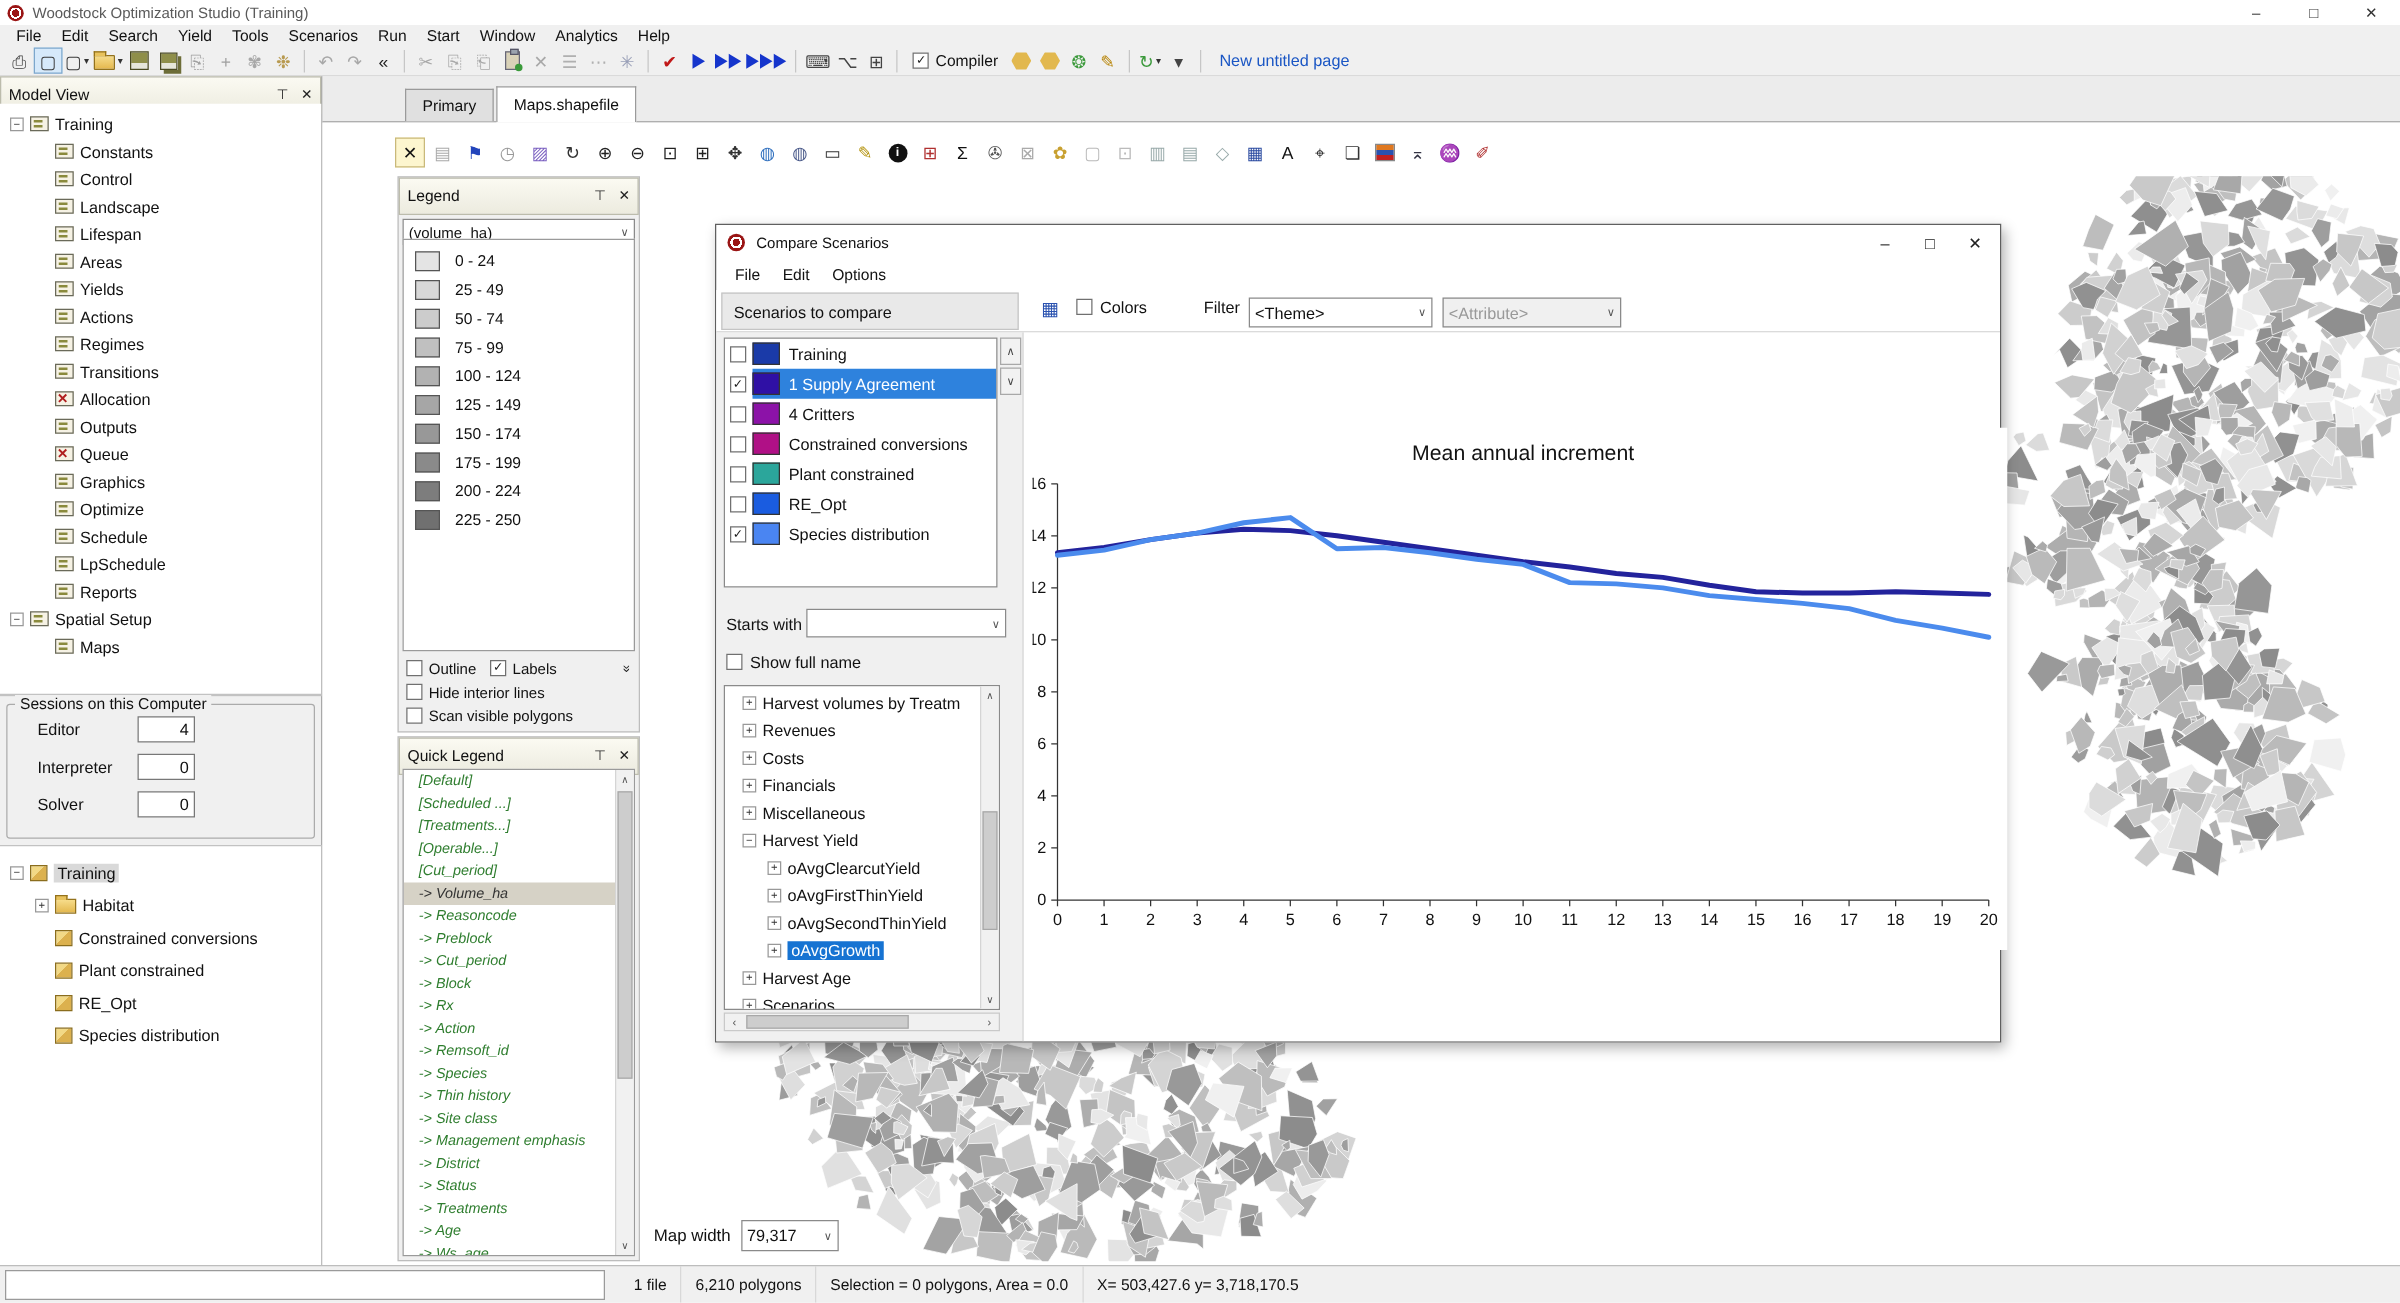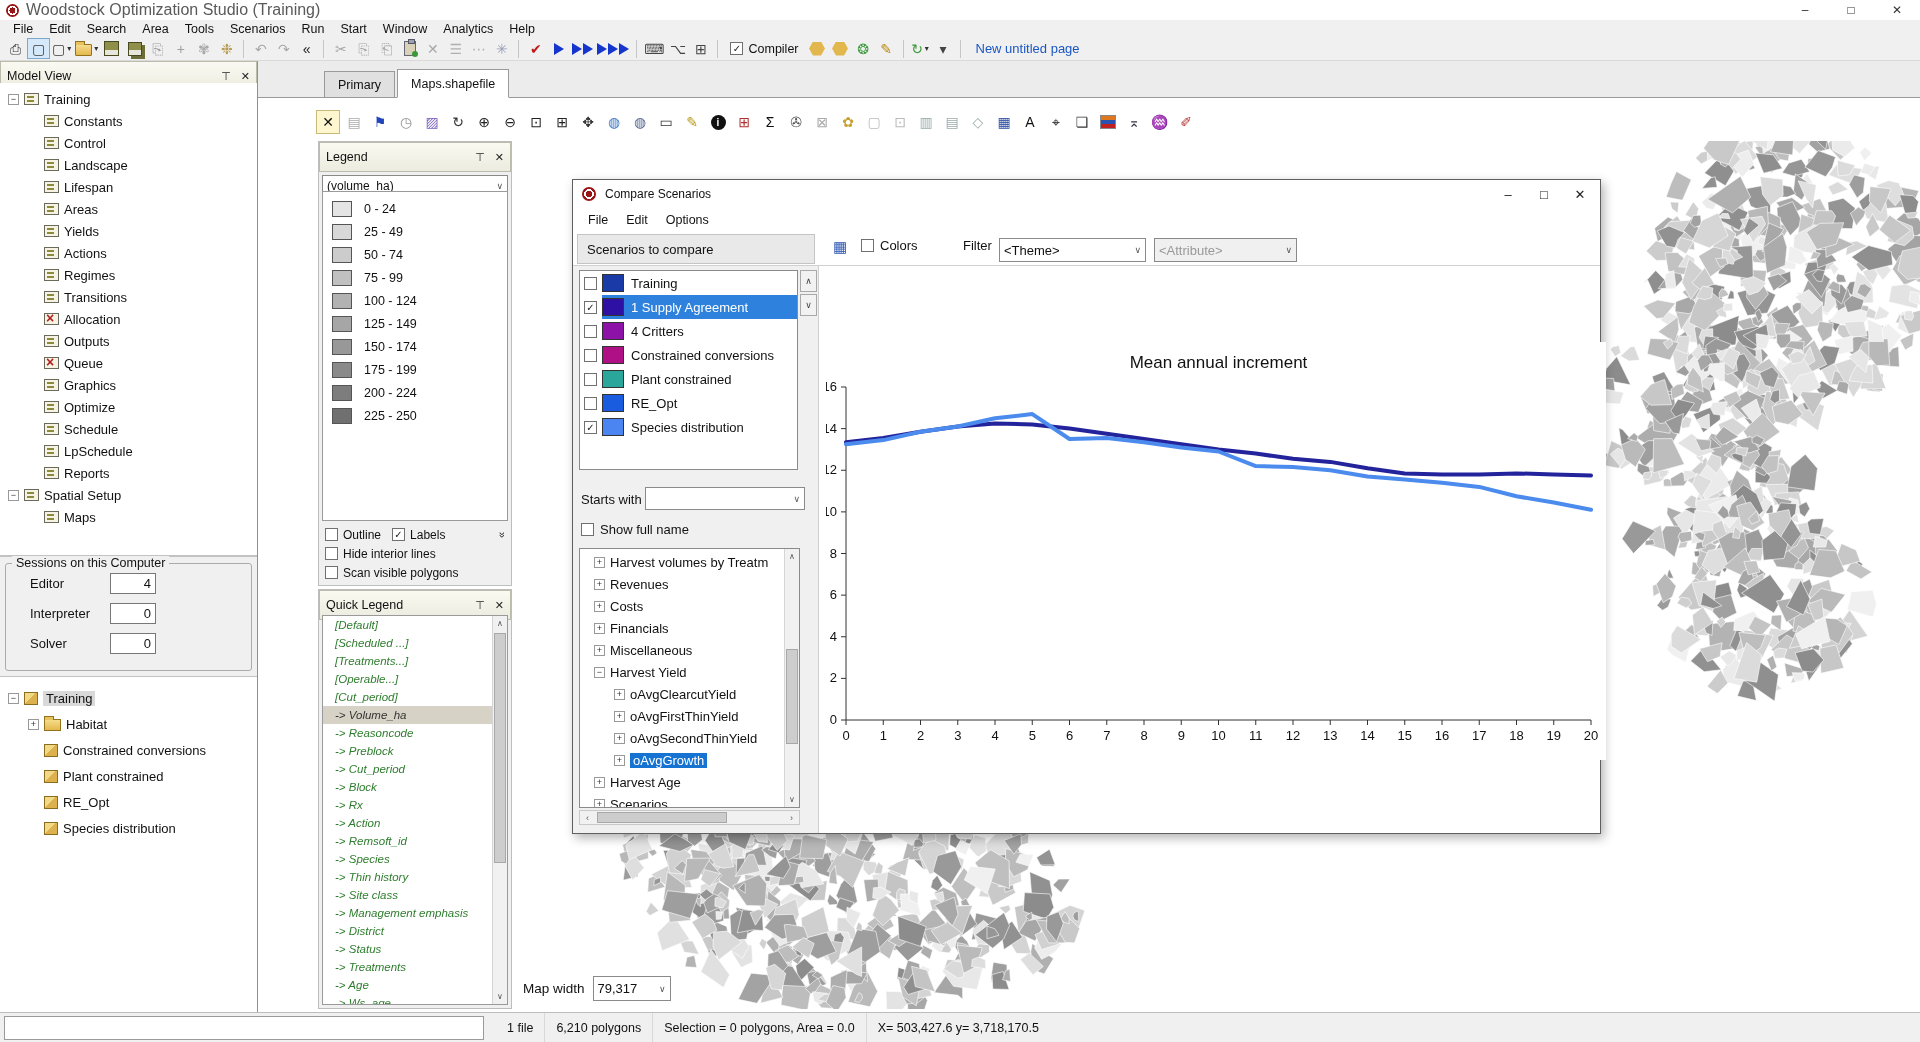--- a/index.html
+++ b/index.html
@@ -3,21 +3,21 @@
 <meta charset="utf-8">
 <style>
   *{margin:0;padding:0;box-sizing:border-box;}
   html,body{width:1920px;height:1042px;overflow:hidden;}
   body{font-family:"Liberation Sans",sans-serif;background:#fff;color:#111;}
   .app{position:absolute;inset:0;background:#f0f0f0;}
 
   
   .titlebar{position:absolute;left:0;top:0;right:0;height:20px;background:#fff;display:flex;align-items:center;padding-left:6px;gap:7px;}
   .app-logo{width:13px;height:13px;border-radius:50%;background:radial-gradient(circle at 50% 50%, #9a1515 0 3px, #fff 3px 4.5px, #9a1515 4.5px);flex:none;}
-  .title-text{font-size:16px;color:#5a5a5a;}
+  .title-text{font-size:12px;color:#5a5a5a;}
   .win-btns{position:absolute;right:0;top:0;display:flex;height:20px;}
   .win-btn{width:46px;height:20px;font-size:12px;color:#333;display:flex;align-items:center;justify-content:center;}
 
   
   .menubar{position:absolute;top:20px;left:0;right:0;height:17px;background:#f0f0f0;display:flex;align-items:center;padding-left:5px;font-size:12.5px;}
   .menu-item{padding:0 8px;}
 
   
   .toolbar{position:absolute;top:37px;left:0;right:0;height:24px;background:#f0f0f0;border-bottom:1px solid #dadada;display:flex;align-items:center;padding-left:4px;}
   .tb-btn{height:21px;min-width:23px;display:inline-flex;align-items:center;justify-content:center;padding:0 2px;flex:none;}
@@ -154,21 +154,21 @@
       <span class="win-btn">–</span>
       <span class="win-btn">□</span>
       <span class="win-btn">✕</span>
     </div>
   </div>
 
   <div class="menubar" id="menubar">
       <span class="menu-item">File</span>
       <span class="menu-item">Edit</span>
       <span class="menu-item">Search</span>
-      <span class="menu-item">Area</span>
+      <span class="menu-item">Yield</span>
       <span class="menu-item">Tools</span>
       <span class="menu-item">Scenarios</span>
       <span class="menu-item">Run</span>
       <span class="menu-item">Start</span>
       <span class="menu-item">Window</span>
       <span class="menu-item">Analytics</span>
       <span class="menu-item">Help</span>
     </div>
 
   <div class="toolbar" id="main-toolbar">

